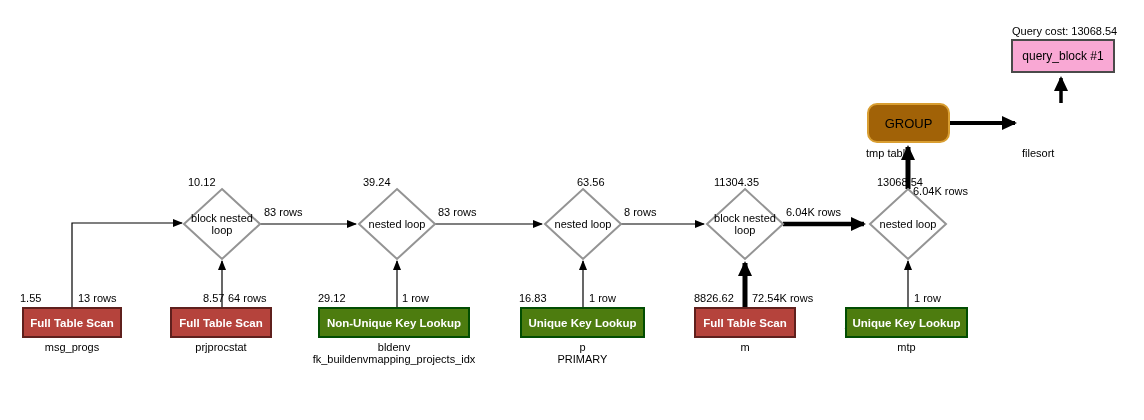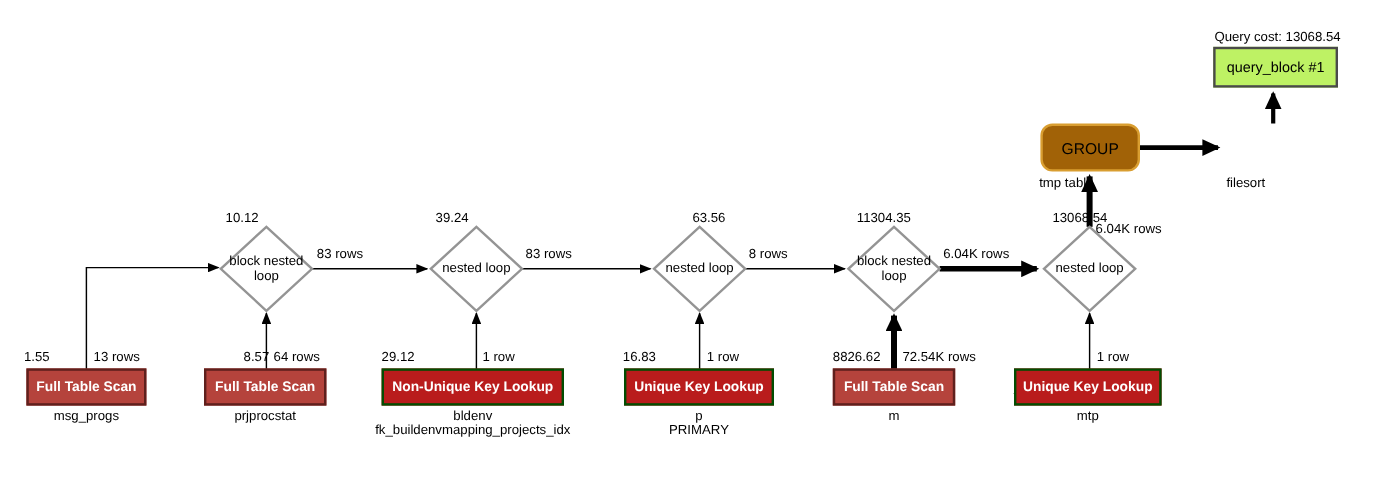--- a/index.html
+++ b/index.html
@@ -14,30 +14,30 @@
   svg.wires { position:absolute; left:0; top:0; z-index:2; pointer-events:none; }
 
   .dtext { position:absolute; z-index:3; width:68px; height:56px; top:196px;
            display:flex; align-items:center; justify-content:center;
            font-size:11px; line-height:1.1; text-align:center; }
 
   .tbox { position:absolute; z-index:3; top:307px; height:31px; box-sizing:border-box;
           display:flex; align-items:center; justify-content:center;
           font-size:11.5px; font-weight:bold; color:#fff; white-space:nowrap; }
   .red   { background:#b5433c; border:2px solid #5f201d; }
-  .green { background:#b91c1c; border:2px solid #024d02; }
+  .green { background:#4d7c0f; border:2px solid #024d02; }
 
   .rbox { position:absolute; z-index:3; top:103px; height:40px; box-sizing:border-box;
           border-radius:10px; background:#a16207; display:flex; align-items:center;
           justify-content:center; font-size:13px; }
   .group { left:867px; width:83px; border:2.5px solid #d99e31; }
   .order { left:1020px; width:84px; border:2.5px solid #c84b42; }
 
   .qblock { position:absolute; z-index:3; left:1011px; top:39px; width:104px; height:34px;
-            box-sizing:border-box; background:#bef264; border:2px solid #4a4a4a;
+            box-sizing:border-box; background:#f9a8d4; border:2px solid #4a4a4a;
             display:flex; align-items:center; justify-content:center; font-size:12px; }
 </style>
 </head>
 <body>
 
 <div class="stage">
 
   <div class="lbl under" style="left:877px; top:176px;">13068.54</div>
 
   <svg class="wires" width="1144" height="420" viewBox="0 0 1144 420">

